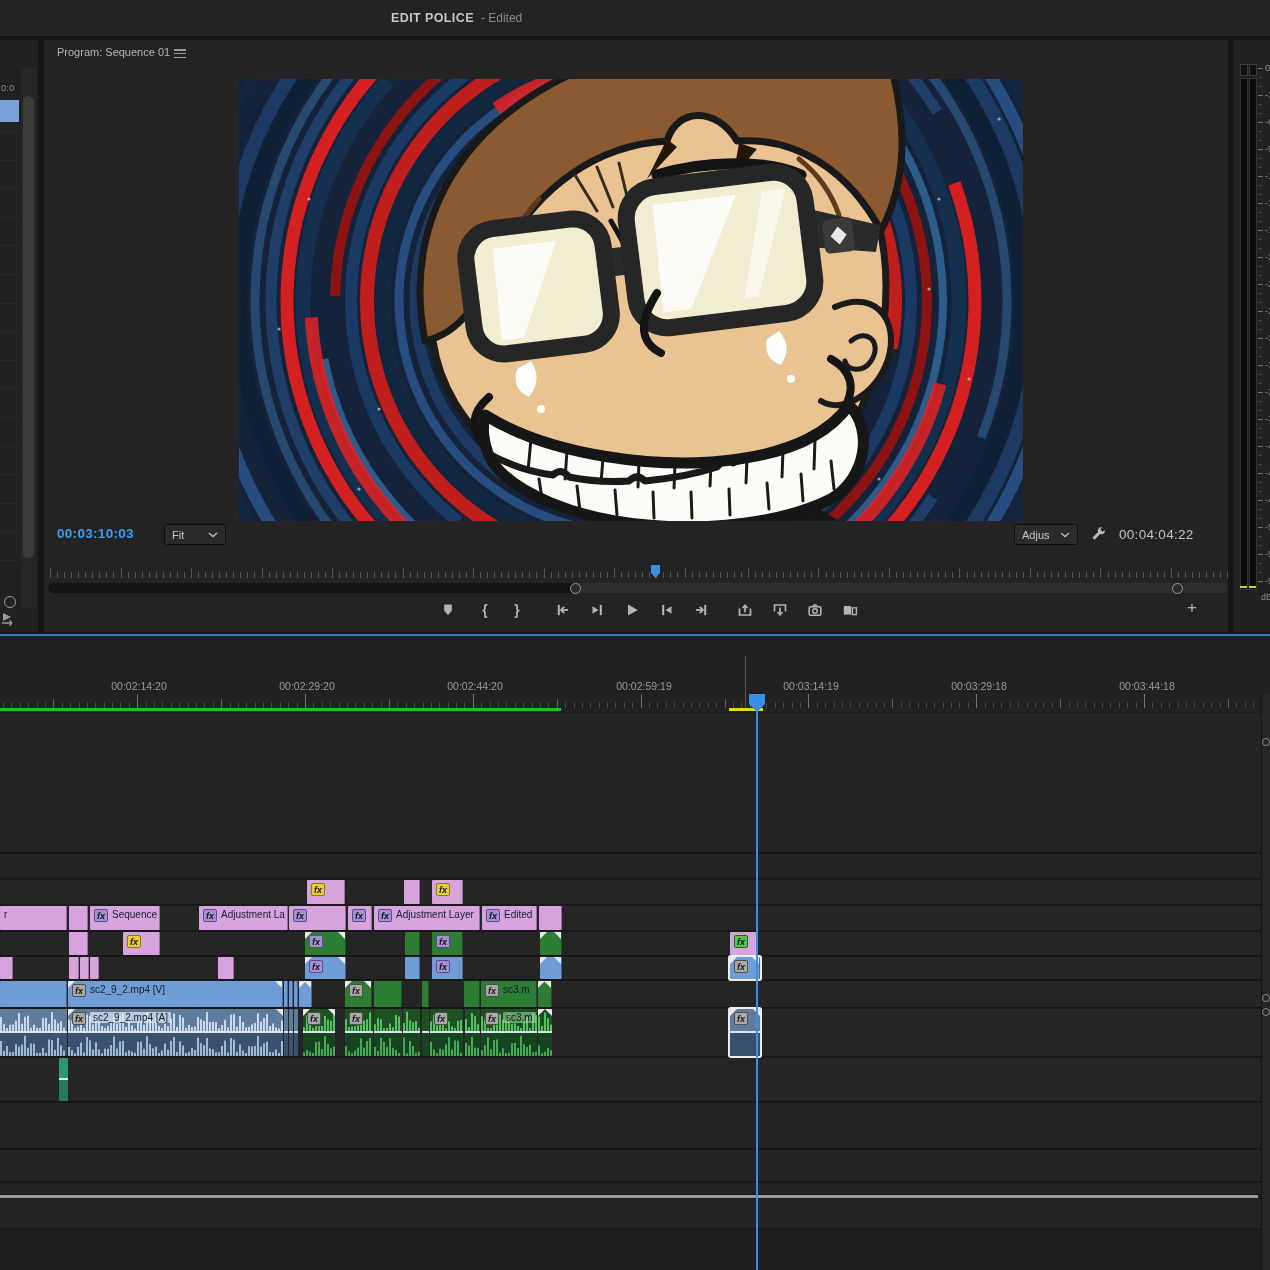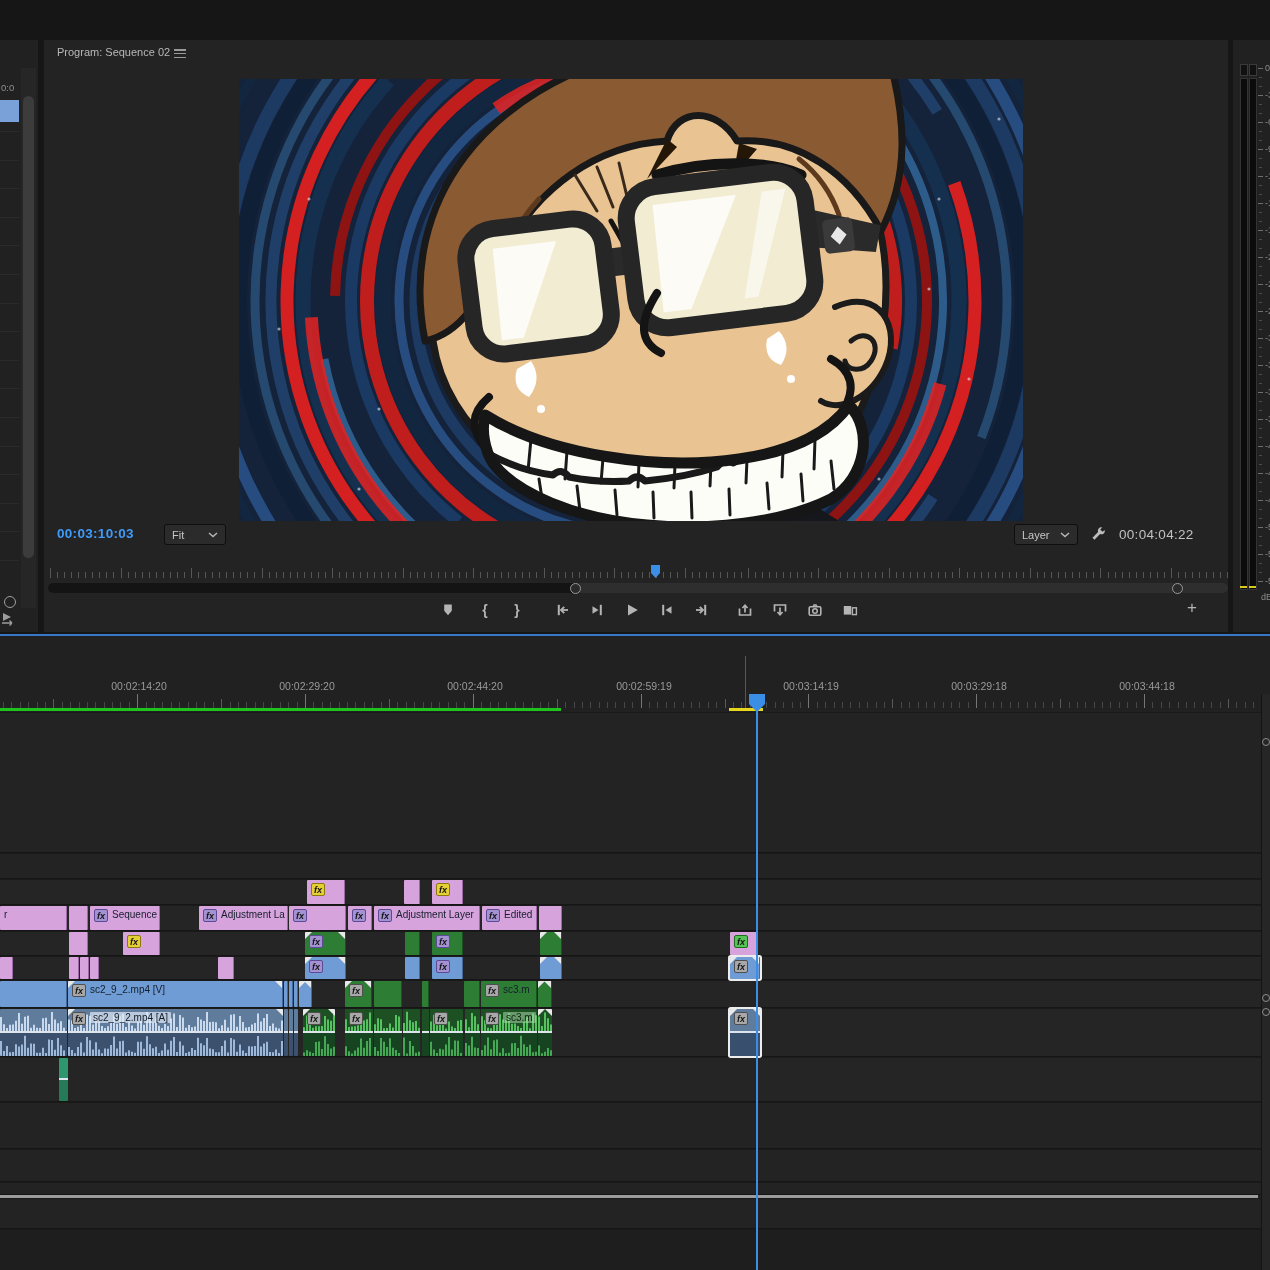--- a/index.html
+++ b/index.html
@@ -103,20 +103,26 @@
   .notch-l{position:absolute;left:0;top:0;width:0;height:0;border-left:7px solid #e9e9e9;border-bottom:7px solid transparent;z-index:2;}
   .notch-r{position:absolute;right:0;top:0;width:0;height:0;border-right:7px solid #e9e9e9;border-bottom:7px solid transparent;z-index:2;}
   #playhead-line{position:absolute;width:2px;background:#3a8ee6;top:58px;height:578px;z-index:6;}
   #playhead-head{position:absolute;top:58px;z-index:6;}
 </style>
 </head>
 <body>
 
 <div id="root">
 
+  <div id="titlebar" class="abs">
+    <div id="title-wrap" class="abs">
+      <span id="title-main">EDIT POLICE</span>
+      <span id="title-status">- Edited</span>
+    </div>
+  </div>
 
   <div id="left-strip" class="abs">
     <div id="ls-tc" class="abs">0:0</div>
     <div id="ls-bluerow" class="abs"></div>
     <div id="ls-scroll-track" class="abs"></div>
     <div id="ls-scroll-thumb" class="abs"></div>
     <div id="ls-seps">
         <div class="ls-sep abs" style="top: 91px;"></div>
         <div class="ls-sep abs" style="top: 119.6px;"></div>
         <div class="ls-sep abs" style="top: 148.2px;"></div>
@@ -137,21 +143,21 @@
     <div id="ls-circle" class="abs"></div>
     <div id="ls-tray" class="abs">
       <svg width="15" height="14" viewBox="0 0 15 14">
           <path d="M2 1l8 4-8 4z" fill="#9c9c9c"></path>
           <path d="M1 11h10M11 11l-2.5-2.5M11 11 8.5 13.5" stroke="#9c9c9c" stroke-width="1.4" fill="none"></path>
         </svg>
     </div>
   </div>
 
   <div id="program" class="abs">
-    <div id="pm-header" class="abs">Program: Sequence 02</div>
+    <div id="pm-header" class="abs">Program: Sequence 01</div>
     <div id="pm-menu" class="abs">
         <i></i>
         <i></i>
         <i></i>
       </div>
 
     <div id="video" class="abs">
       <svg viewBox="0 0 784 442" width="784" height="442">
         <rect width="784" height="442" fill="#14223a"></rect>
         <g id="swirl-g" transform="translate(392,222)">
@@ -257,21 +263,21 @@
     </div>
 
     <div id="pm-tc" class="abs">00:03:10:03</div>
     <div id="dd-fit" class="abs dropdown">
       <span>Fit</span>
       <svg width="10" height="6">
           <path d="M1 1l4 3.6L9 1" stroke="#b8b8b8" fill="none" stroke-width="1.4"></path>
         </svg>
     </div>
     <div id="dd-full" class="abs dropdown">
-      <span>Layer</span>
+      <span>Adjus</span>
       <svg width="10" height="6">
           <path d="M1 1l4 3.6L9 1" stroke="#b8b8b8" fill="none" stroke-width="1.4"></path>
         </svg>
     </div>
     <div id="pm-wrench" class="abs">
       <svg width="17" height="17" viewBox="0 0 16 16">
           <path d="M13.8 4.6a3.2 3.2 0 0 1-4.3 3.9l-5.3 5.3-1.9-1.9 5.3-5.3a3.2 3.2 0 0 1 3.9-4.3L9.6 4.2l2.2 2.2z" fill="#bdbdbd"></path>
         </svg>
     </div>
     <div id="pm-dur" class="abs">00:04:04:22</div>

